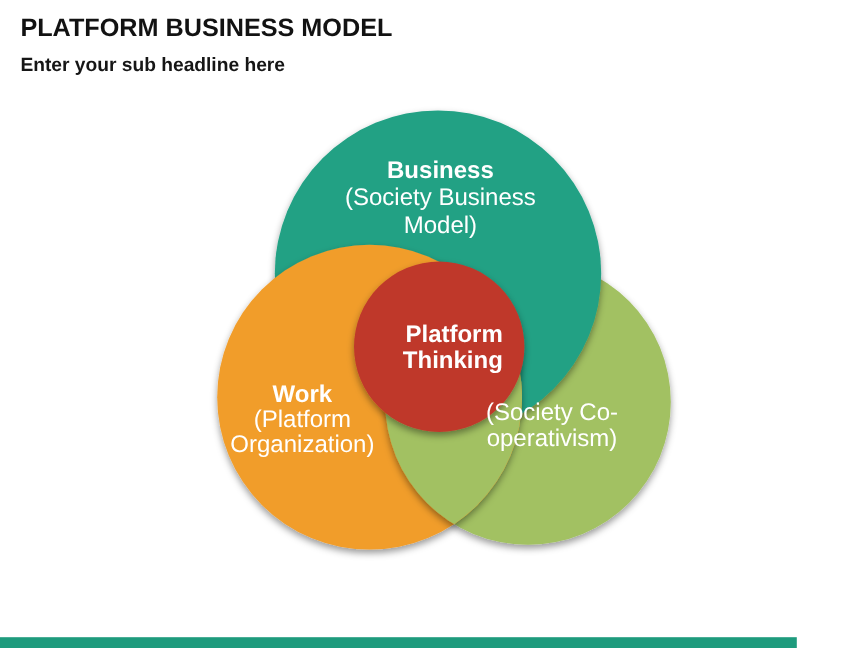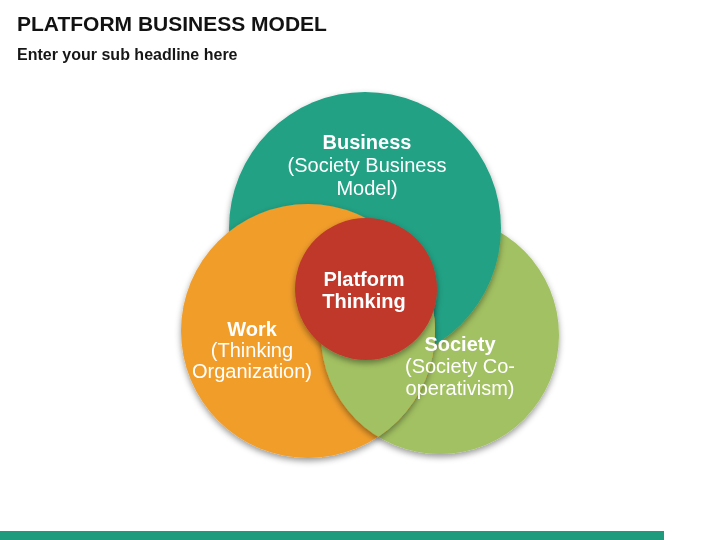--- a/index.html
+++ b/index.html
@@ -41,21 +41,21 @@
   }
   .vlabel {
     position: absolute;
     text-align: center;
     color: #ffffff;
     line-height: 23px;
     font-size: 20px;
   }
   .vname { font-weight: 700; }
   .vdetail { font-weight: 400; }
-  .vlabel.center-label { font-weight: 700; line-height: 22px; }
+  .vlabel.center-label { font-weight: 700; line-height: 22px; text-align: right; }
   .label-society { line-height: 22px; }
   .label-work { line-height: 21px; }
   .footer-bar {
     position: absolute;
     left: 0;
     bottom: 0;
     width: 720px;
     height: 9px;
   }
 </style>
@@ -91,25 +91,24 @@
     <circle cx="366" cy="289" r="71" filter="url(#soft-shadow)" fill="#BF392C"></circle>
   </svg>
 
   <div class="vlabel" style="left:282px; top:131px; width:170px;">
     <div class="vname">Business</div>
     <div class="vdetail">(Society Business Model)</div>
   </div>
 
   <div class="vlabel label-work" style="left:187px; top:319px; width:130px;text-align:center;">
     <div class="vname">Work</div>
-    <div class="vdetail">(Thinking Organization)</div>
+    <div class="vdetail">(Platform Organization)</div>
   </div>
 
   <div class="vlabel label-society" style="left:390px; top:333px; width:140px;">
-    <div class="vname">Society</div>
     <div class="vdetail">(Society Co-operativism)</div>
   </div>
 
   <div class="vlabel center-label" style="left:309px; top:268px; width:110px;">Platform Thinking</div>
 
   <div class="footer-bar" style="background-color: rgb(30, 155, 125);"></div>
 
 </div>
 
 </body></html>

